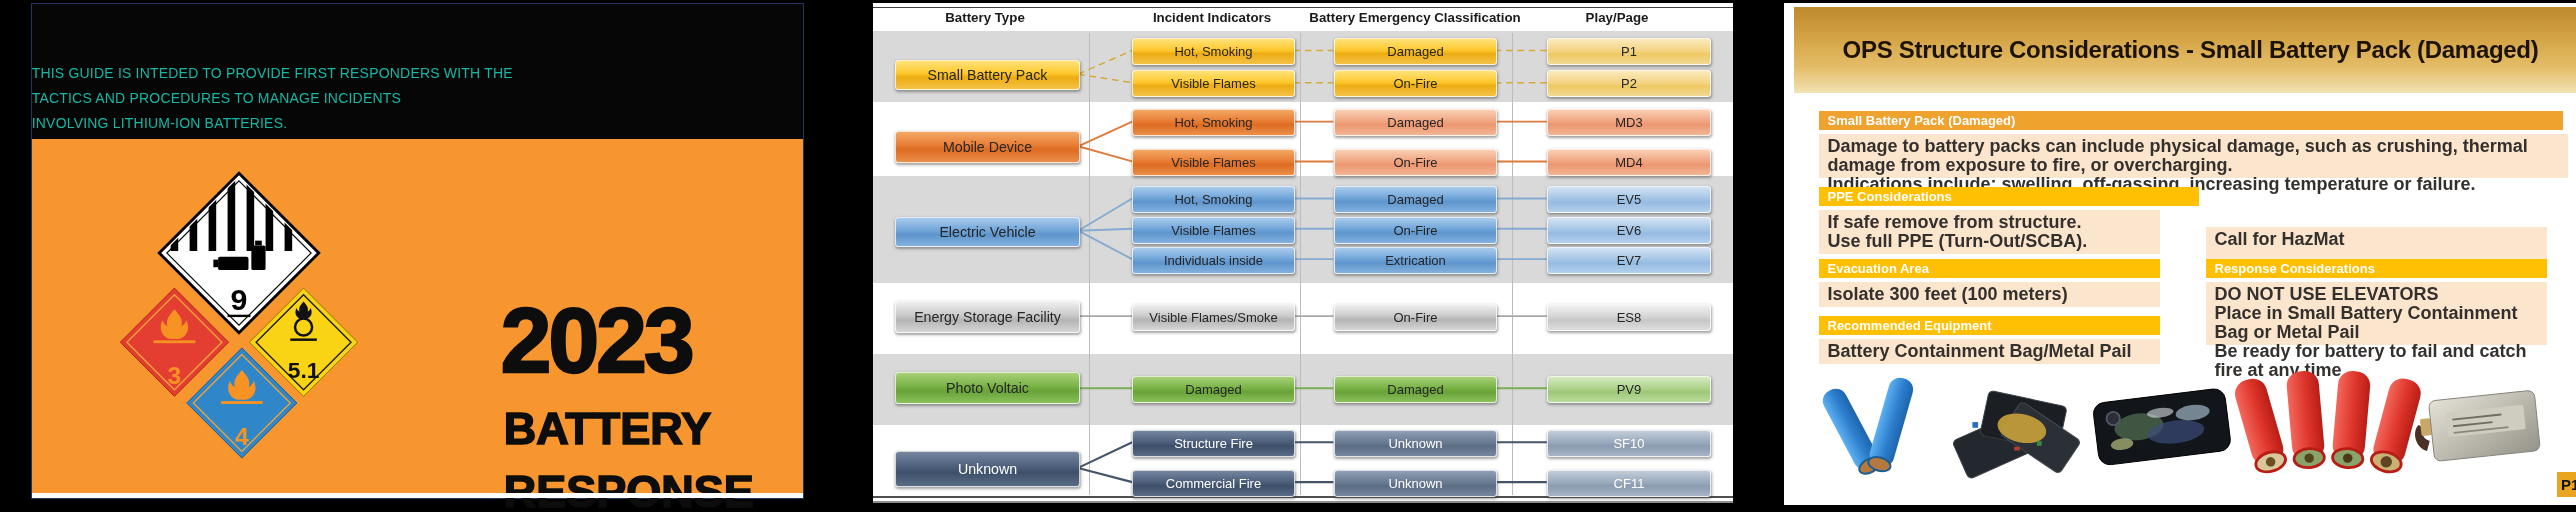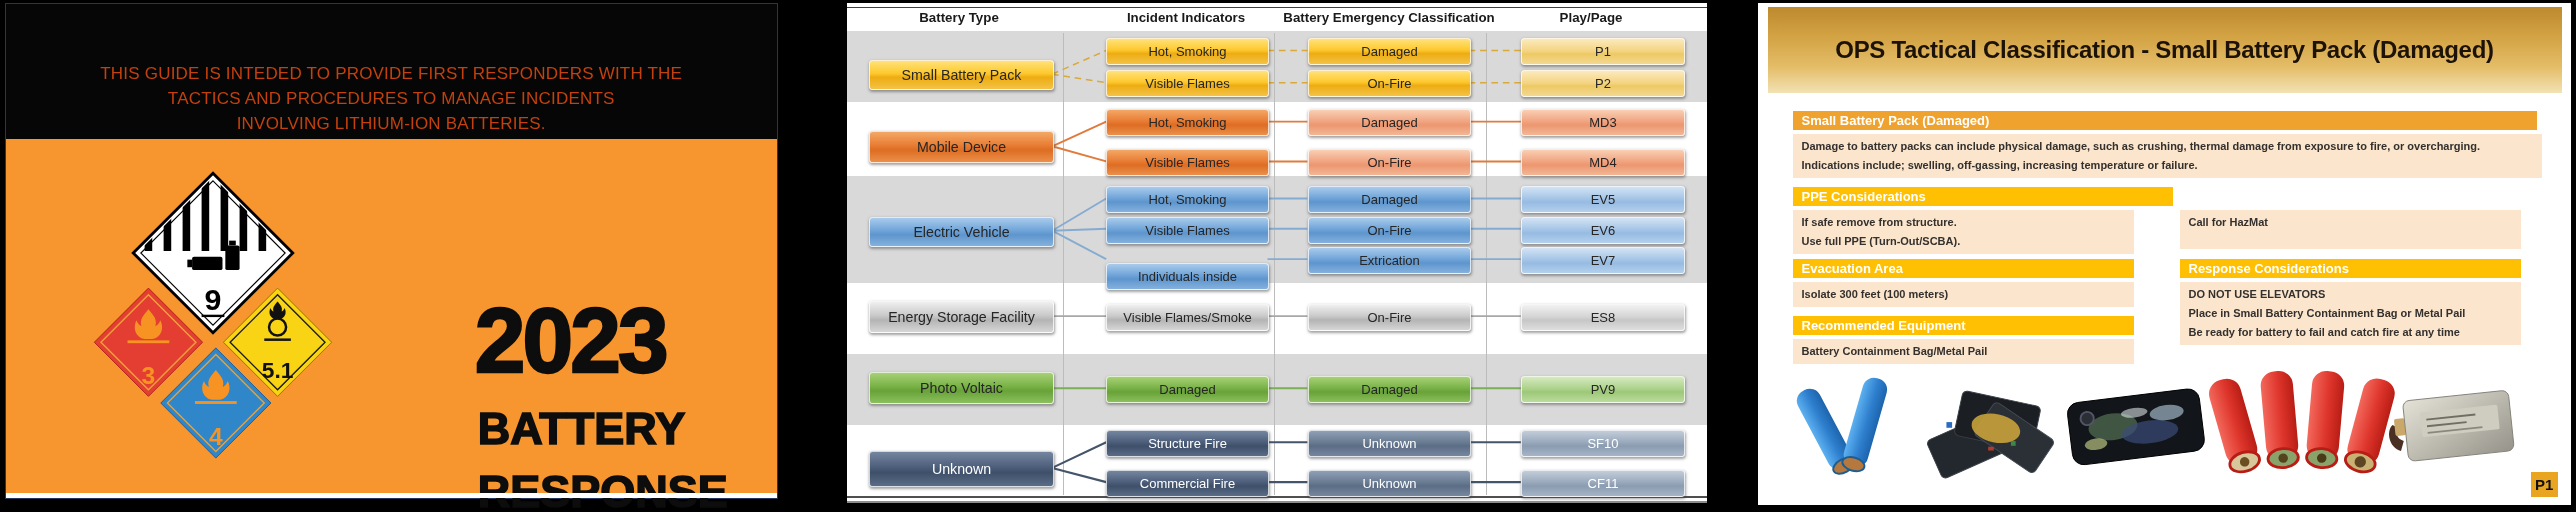--- a/index.html
+++ b/index.html
@@ -1,23 +1,23 @@
 <!DOCTYPE html>
 <html style="font-size:15px"><head>
 <meta charset="utf-8">
 <style>
   html,body{margin:0;padding:0;background:#000;}
   .stage{position:relative;width:2576px;height:513px;background:#000;overflow:hidden;
          font-family:"Liberation Sans",sans-serif;}
-  .panel{position:absolute;top:2.8px;}
+  .panel{position:absolute;top:2.8px;margin-left:26px;}
 
   
   .cover{left:4.7px;width:771px;height:494px;background:#060606;border:1.9px solid #23365c;}
-  .cover-intro{position:absolute;top:57px;left:0;right:0;text-align:center;color:#c2410c;
-    font-size:17px;line-height:25px;white-space:pre-line;letter-spacing:0.2px;}
+  .cover-intro{position:absolute;top:57px;left:0;right:0;text-align:left;color:#14b8a6;
+    font-size:14px;line-height:25px;white-space:pre-line;letter-spacing:0.2px;}
   .cover-orange{position:absolute;left:0;right:0;top:135px;bottom:0;background:#f7952f;}
   .cover-white-strip{position:absolute;left:0;right:0;bottom:0;height:4.7px;background:#fff;}
   .placards{position:absolute;left:0;top:0;}
   .cover-year{position:absolute;left:469px;top:156px;color:#0d0d0d;font-size:91px;font-weight:bold;
     letter-spacing:-2.8px;-webkit-text-stroke:2.4px #0d0d0d;line-height:1;}
   .cover-title{position:absolute;left:472px;top:258px;color:#0d0d0d;font-size:45px;font-weight:bold;
     line-height:63px;-webkit-text-stroke:1.6px #0d0d0d;letter-spacing:0;}
 
   
   .flow{left:847px;width:860px;height:500px;background:#fff;}
@@ -55,21 +55,21 @@
 
   
   .ops{left:1758px;width:813px;height:502px;background:#fff;}
   .ops-banner{position:absolute;left:9.5px;top:4.7px;width:794px;height:86px;
     background:linear-gradient(180deg,#bd8a2e 0%,#d3a344 35%,#e4bd68 70%,#f2e2b4 100%);
     display:flex;align-items:center;justify-content:center;color:#1c1207;font-size:24px;
     font-weight:bold;letter-spacing:-0.3px;}
   .bar{position:absolute;height:19px;background:#ffc004;color:#fff;font-weight:bold;font-size:13px;
     display:flex;align-items:center;padding-left:8.5px;box-sizing:border-box;}
   .bar-summary{background:#efa22e;}
-  .peach{position:absolute;background:#fbe5cc;color:#33302e;font-weight:bold;font-size:11px;
+  .peach{position:absolute;background:#fbe5cc;color:#33302e;font-weight:bold;font-size:18px;
     line-height:19px;padding:2.8px 8.5px;box-sizing:border-box;white-space:pre-line;}
   .ops-photos{position:absolute;left:0;top:366px;}
   .page-badge{position:absolute;left:773px;top:469px;width:26.6px;height:25px;background:#e9a51f;
     color:#111;font-size:15px;font-weight:bold;display:flex;align-items:center;justify-content:center;}
 </style>
 </head>
 <body>
 
 <div class="stage">
 
@@ -182,21 +182,21 @@
     <div class="fb c-orange-l" style="left:461px;top:146px;width:161px;height:25px">On-Fire</div>
     <div class="fb c-orange-l" style="left:674px;top:146px;width:162px;height:25px">MD4</div>
 
     <div class="fb fb-type c-blue" style="left:22px;top:214px;width:183px;height:28.5px">Electric Vehicle</div>
     <div class="fb c-blue" style="left:259px;top:183px;width:161px;height:25px">Hot, Smoking</div>
     <div class="fb c-blue" style="left:461px;top:183px;width:161px;height:25px">Damaged</div>
     <div class="fb c-blue-l" style="left:674px;top:183px;width:162px;height:25px">EV5</div>
     <div class="fb c-blue" style="left:259px;top:214px;width:161px;height:25px">Visible Flames</div>
     <div class="fb c-blue" style="left:461px;top:214px;width:161px;height:25px">On-Fire</div>
     <div class="fb c-blue-l" style="left:674px;top:214px;width:162px;height:25px">EV6</div>
-    <div class="fb c-blue" style="left:259px;top:260px;width:161px;height:25px">Individuals inside</div>
+    <div class="fb c-blue" style="left:259px;top:244px;width:161px;height:25px">Individuals inside</div>
     <div class="fb c-blue" style="left:461px;top:244px;width:161px;height:25px">Extrication</div>
     <div class="fb c-blue-l" style="left:674px;top:244px;width:162px;height:25px">EV7</div>
 
     <div class="fb fb-type c-silver" style="left:22px;top:298px;width:183px;height:30px">Energy Storage Facility</div>
     <div class="fb c-silver" style="left:259px;top:301px;width:161px;height:25px">Visible Flames/Smoke</div>
     <div class="fb c-silver" style="left:461px;top:301px;width:161px;height:25px">On-Fire</div>
     <div class="fb c-silver-l" style="left:674px;top:301px;width:162px;height:25px">ES8</div>
 
     <div class="fb fb-type c-green" style="left:22px;top:369px;width:183px;height:30px">Photo Voltaic</div>
     <div class="fb c-green" style="left:259px;top:373px;width:161px;height:25px">Damaged</div>
@@ -210,36 +210,36 @@
     <div class="fb c-slate" style="left:259px;top:467px;width:161px;height:25px">Commercial Fire</div>
     <div class="fb c-slate-m" style="left:461px;top:467px;width:161px;height:25px">Unknown</div>
     <div class="fb c-slate-l" style="left:674px;top:467px;width:162px;height:25px">CF11</div>
 
     <div class="flow-bottomline"></div>
     <div class="flow-baseline"></div>
   </section>
 
   <section class="panel ops">
     <div class="ops-banner">
-      <span>OPS Tactical Classification - Small Battery Pack (Damaged)</span>
+      <span>OPS Structure Considerations - Small Battery Pack (Damaged)</span>
     </div>
 
     <div class="bar bar-summary" style="left:35px;top:108px;width:744px">Small Battery Pack (Damaged)</div>
     <div class="peach" style="left:35px;top:131px;width:749px;height:44px">Damage to battery packs can include physical damage, such as crushing, thermal damage from exposure to fire, or overcharging.
 Indications include; swelling, off-gassing, increasing temperature or failure.</div>
 
     <div class="bar" style="left:35px;top:184px;width:380px">PPE Considerations</div>
     <div class="peach" style="left:35px;top:207px;width:341px;height:44px">If safe remove from structure.
 Use full PPE (Turn-Out/SCBA).</div>
     <div class="bar" style="left:35px;top:256px;width:341px">Evacuation Area</div>
     <div class="peach" style="left:35px;top:279px;width:341px;height:25px">Isolate 300 feet (100 meters)</div>
     <div class="bar" style="left:35px;top:313px;width:341px">Recommended Equipment</div>
     <div class="peach" style="left:35px;top:336px;width:341px;height:25px">Battery Containment Bag/Metal Pail</div>
 
-    <div class="peach" style="left:422px;top:207px;width:341px;height:39px">Call for HazMat</div>
+    <div class="peach" style="left:422px;top:224px;width:341px;height:39px">Call for HazMat</div>
     <div class="bar" style="left:422px;top:256px;width:341px">Response Considerations</div>
     <div class="peach" style="left:422px;top:279px;width:341px;height:63px">DO NOT USE ELEVATORS
 Place in Small Battery Containment Bag or Metal Pail
 Be ready for battery to fail and catch fire at any time</div>
 
     <svg class="ops-photos" width="813" height="128" viewBox="0 0 856 135">
       <defs>
         <linearGradient id="gBlue" x1="0" y1="0" x2="1" y2="0">
           <stop offset="0" stop-color="#5db1f0"></stop>
             <stop offset=".55" stop-color="#2e7fce"></stop>

